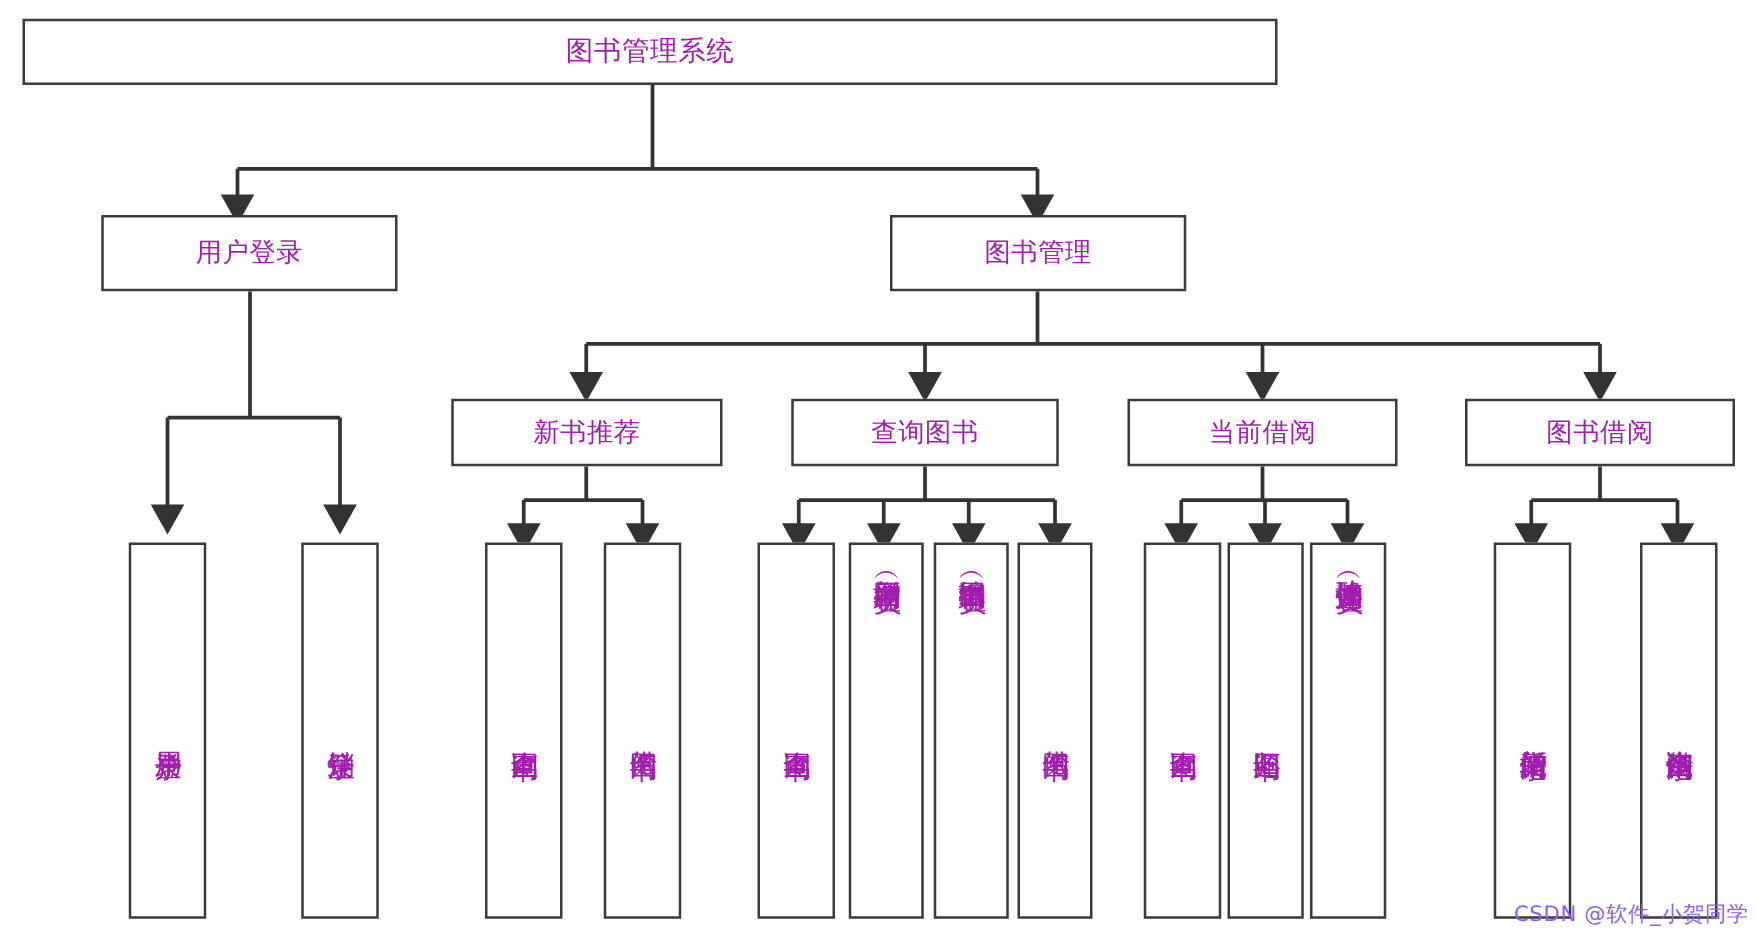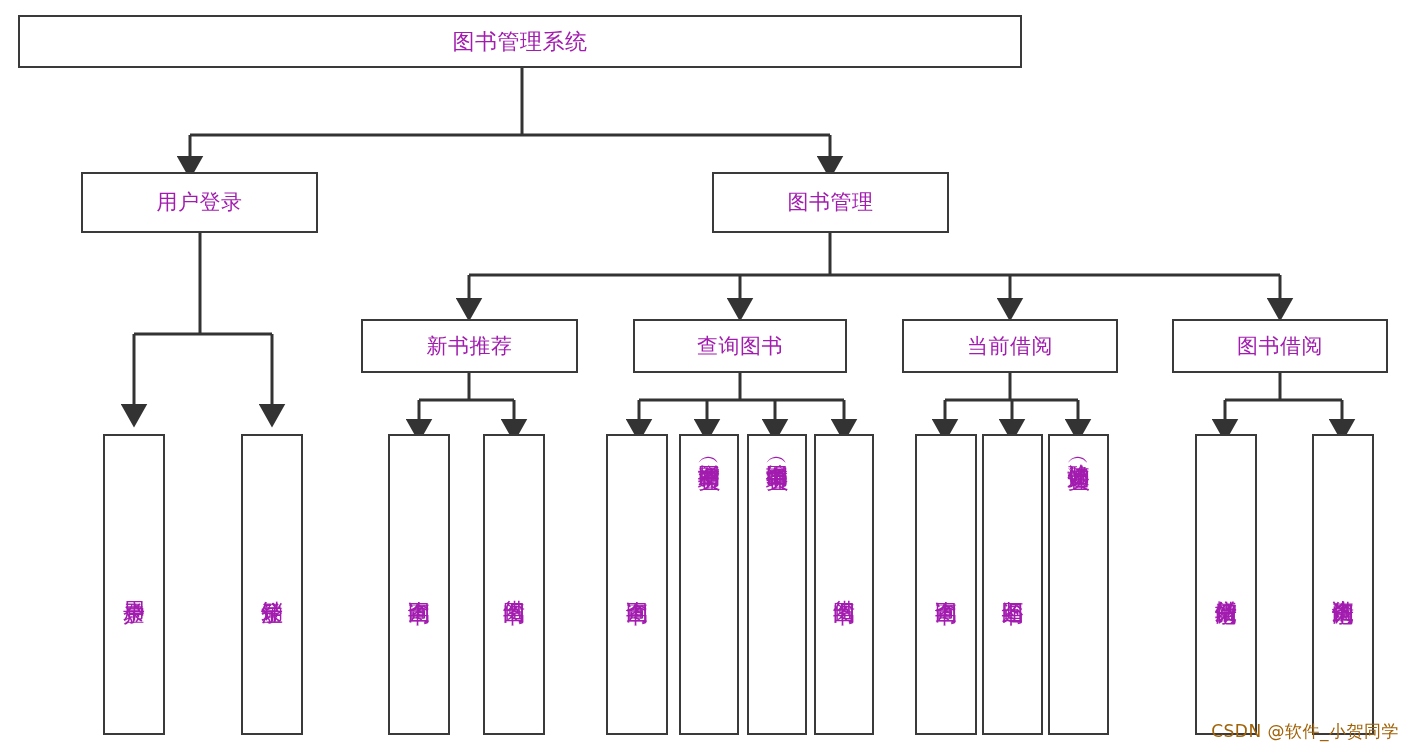--- a/index.html
+++ b/index.html
@@ -67,21 +67,21 @@
   }
   .node.vert.centered {
     align-items: center;
     padding-top: 0;
   }
   #watermark {
     position: absolute;
     right: 6px;
     bottom: 4px;
     font-size: 17px;
-    color: #a16207;
+    color: #8b5cf6;
     letter-spacing: 0.5px;
     white-space: nowrap;
     text-align: center;
   }
 </style>
 </head>
 <body>
 
 <div id="diagram-root">
 

